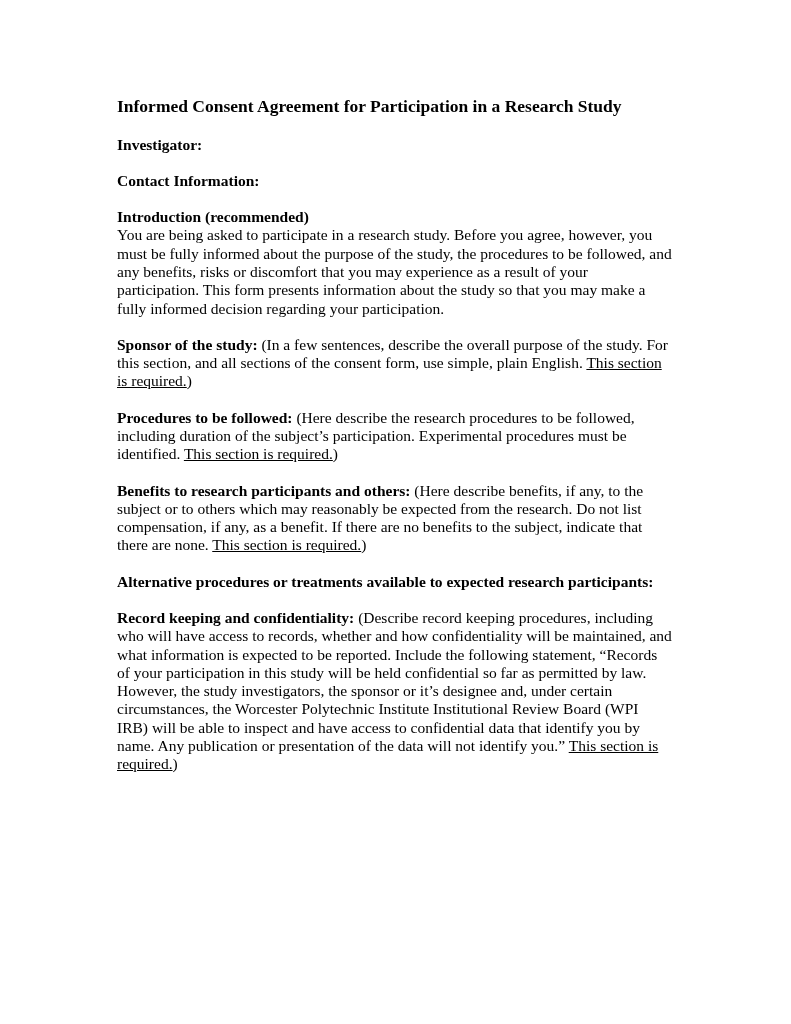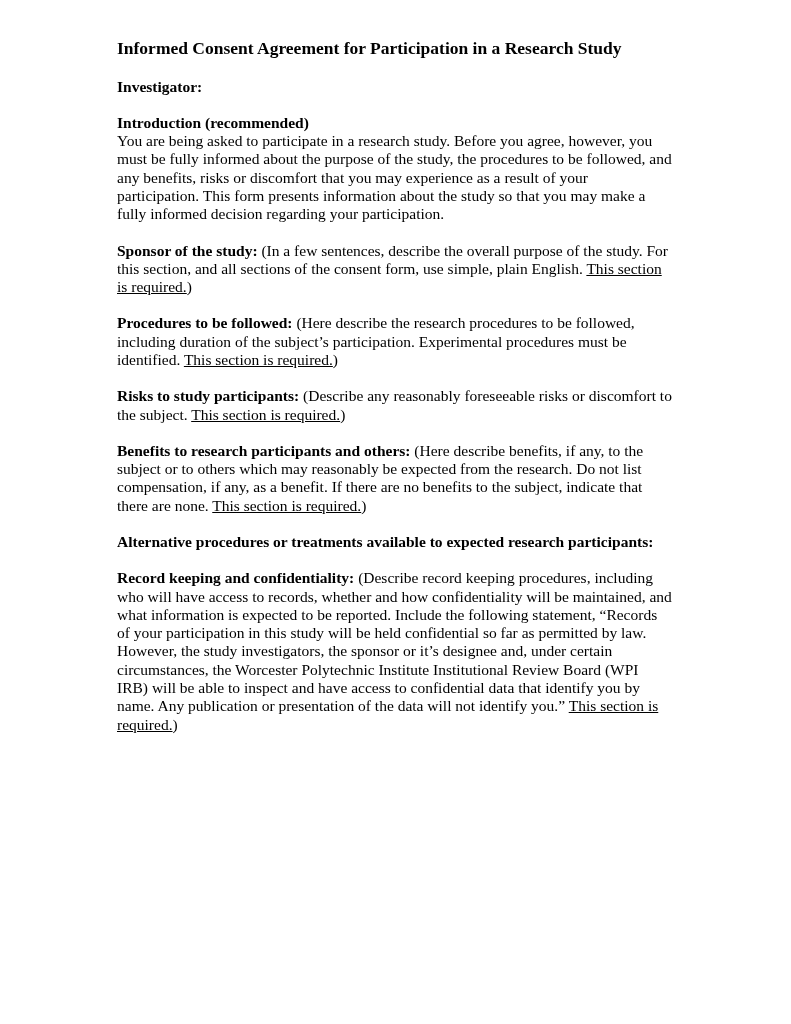--- a/index.html
+++ b/index.html
@@ -6,21 +6,21 @@
     margin: 0;
     padding: 0;
     background: #ffffff;
   }
   .page {
     position: relative;
     width: 791px;
     height: 1024px;
     box-sizing: border-box;
     background: #ffffff;
-    padding: 38px 114px 40px 117px;
+    padding: 96px 114px 40px 117px;
     font-family: "Liberation Serif", "DejaVu Serif", serif;
     font-size: 15.5px;
     line-height: 1.18;
     color: #000000;
   }
   .doc-title {
     font-size: 17.5px;
     font-weight: bold;
     margin: 0 0 19px 0;
     line-height: 1.18;
@@ -34,21 +34,21 @@
   .b { font-weight: bold; }
   .u { text-decoration: underline; }
 </style>
 </head>
 <body>
 
 <div class="page">
   <h1 class="doc-title">Informed Consent Agreement for Participation in a Research Study</h1>
   <div id="doc-body">
       <p class="para"><span class="b">Investigator:</span></p>
+      <p class="para"><span class="b">Contact Information:</span></p>
       <p class="para"><span class="b">Introduction (recommended)</span><br><span>You are being asked to participate in a research study.  Before you agree, however, you must be fully informed about the purpose of the study, the procedures to be followed, and any benefits, risks or discomfort that you may experience as a result of your participation. This form presents information about the study so that you may make a fully informed decision regarding your participation.</span></p>
       <p class="para"><span class="b">Sponsor of the study:</span><span>  (In a few sentences, describe the overall purpose of the study. For this section, and all sections of the consent form, use simple, plain English.  </span><span class="u">This section is required.</span><span>)</span></p>
       <p class="para"><span class="b">Procedures to be followed:</span><span>  (Here describe the research procedures to be followed, including duration of the subject’s participation.   Experimental procedures must be identified.  </span><span class="u">This section is required.</span><span>)</span></p>
-      <p class="para"><span class="b">Risks to study participants:</span><span>  (Describe any reasonably foreseeable risks or discomfort to the subject. </span><span class="u">This section is required.</span><span>)</span></p>
       <p class="para"><span class="b">Benefits to research participants and others:</span><span>  (Here describe benefits, if any, to the subject or to others which may reasonably be expected from the research.  Do not list compensation, if any, as a benefit.  If there are no benefits to the subject, indicate that there are none.  </span><span class="u">This section is required.</span><span>)</span></p>
       <p class="para"><span class="b">Alternative procedures or treatments available to expected research participants:</span><br></p>
       <p class="para"><span class="b">Record keeping and confidentiality:</span><span>  (Describe record keeping procedures, including who will have access to records, whether and how confidentiality will be maintained, and what information is expected to be reported.  Include the following statement, “Records of your participation in this study will be held confidential so far as permitted by law. However, the study investigators, the sponsor or it’s designee and, under certain circumstances, the Worcester Polytechnic Institute Institutional Review Board (WPI IRB) will be able to inspect and have access to confidential data that identify you by name. Any publication or presentation of the data will not identify you.”  </span><span class="u">This section is required.</span><span>)</span></p>
     </div>
 </div>
 
 </body></html>

